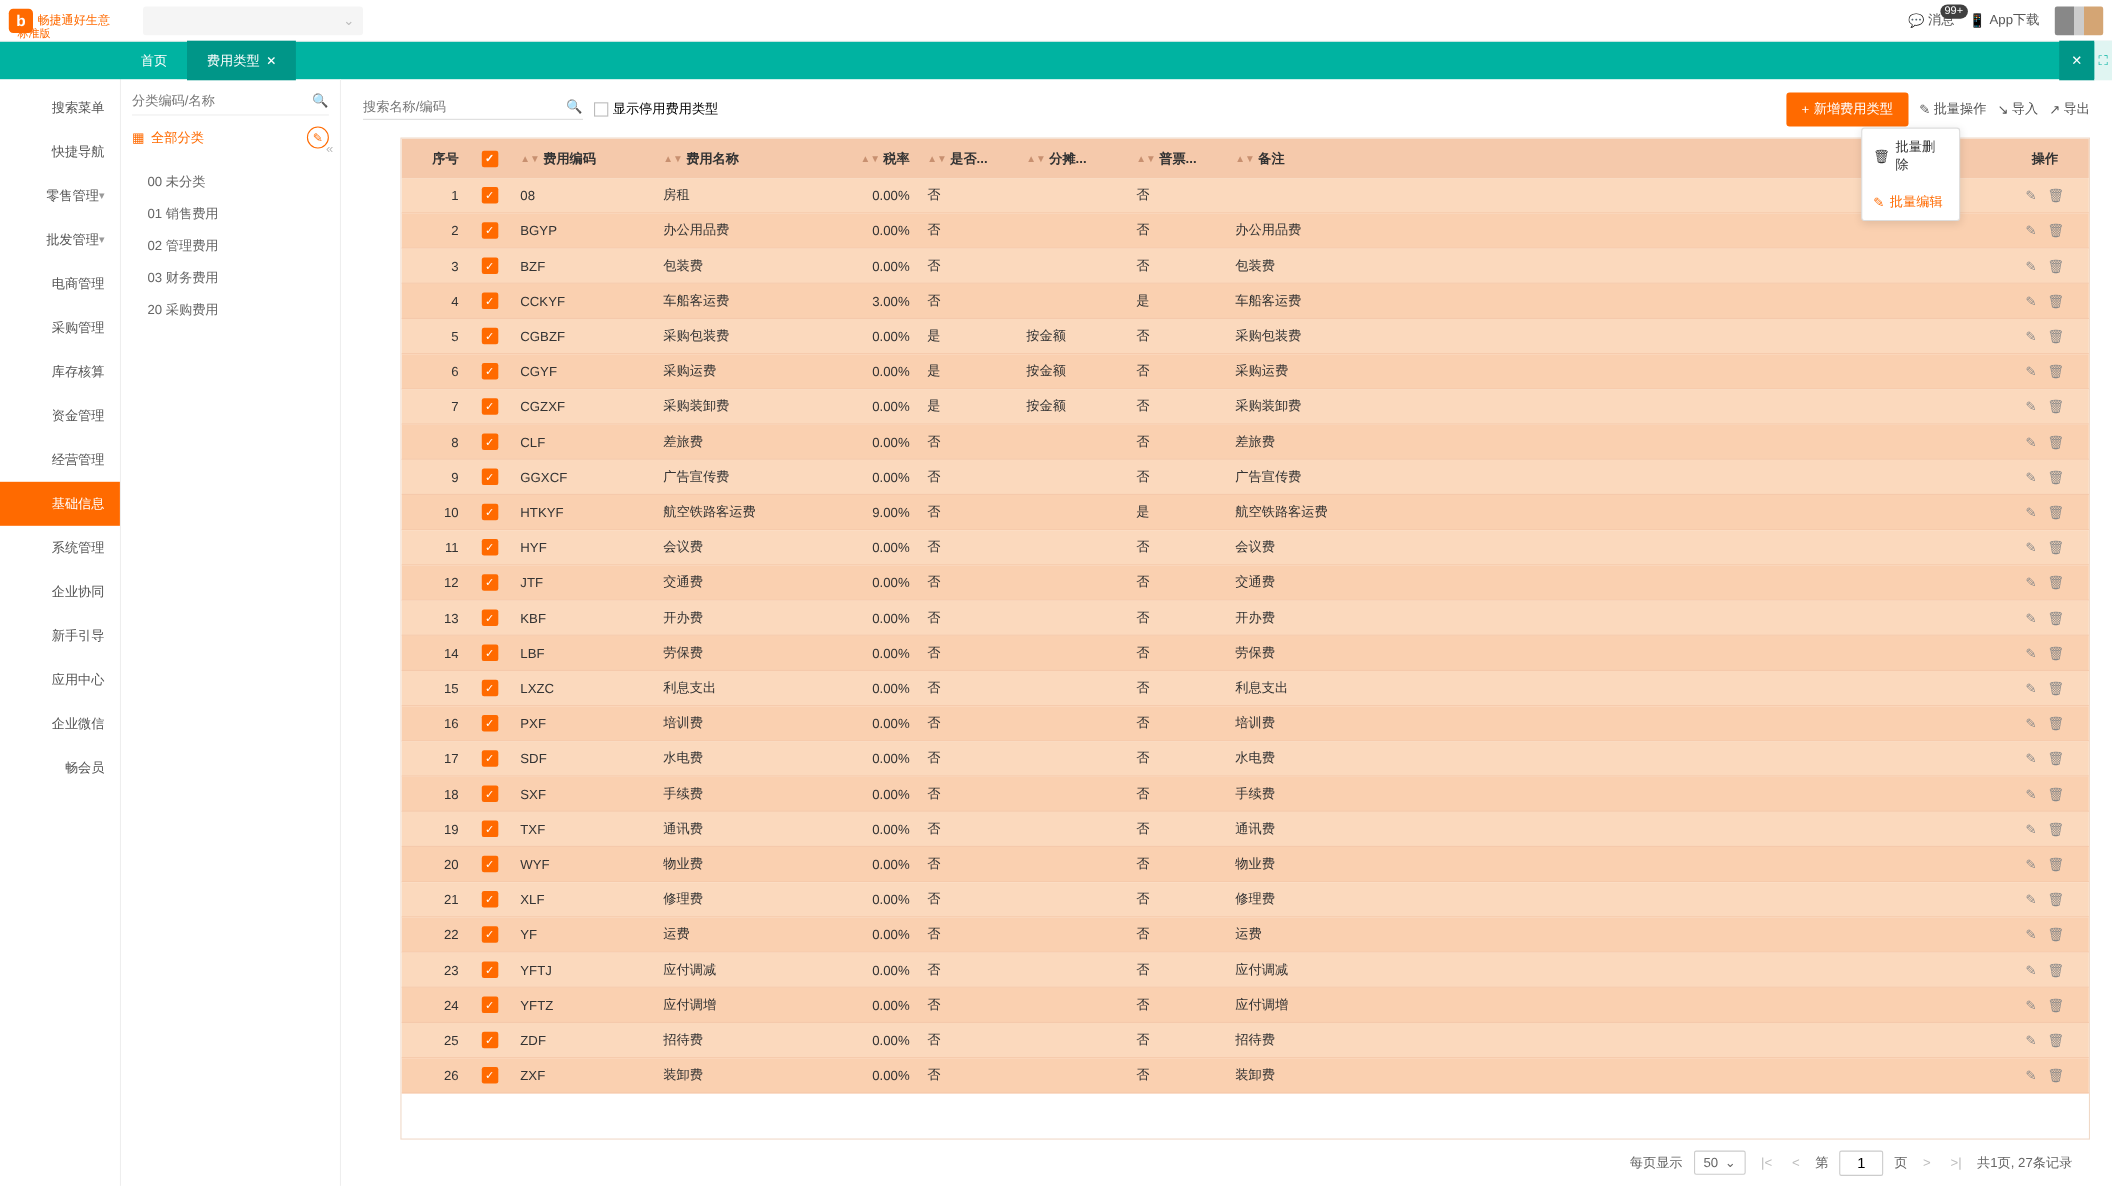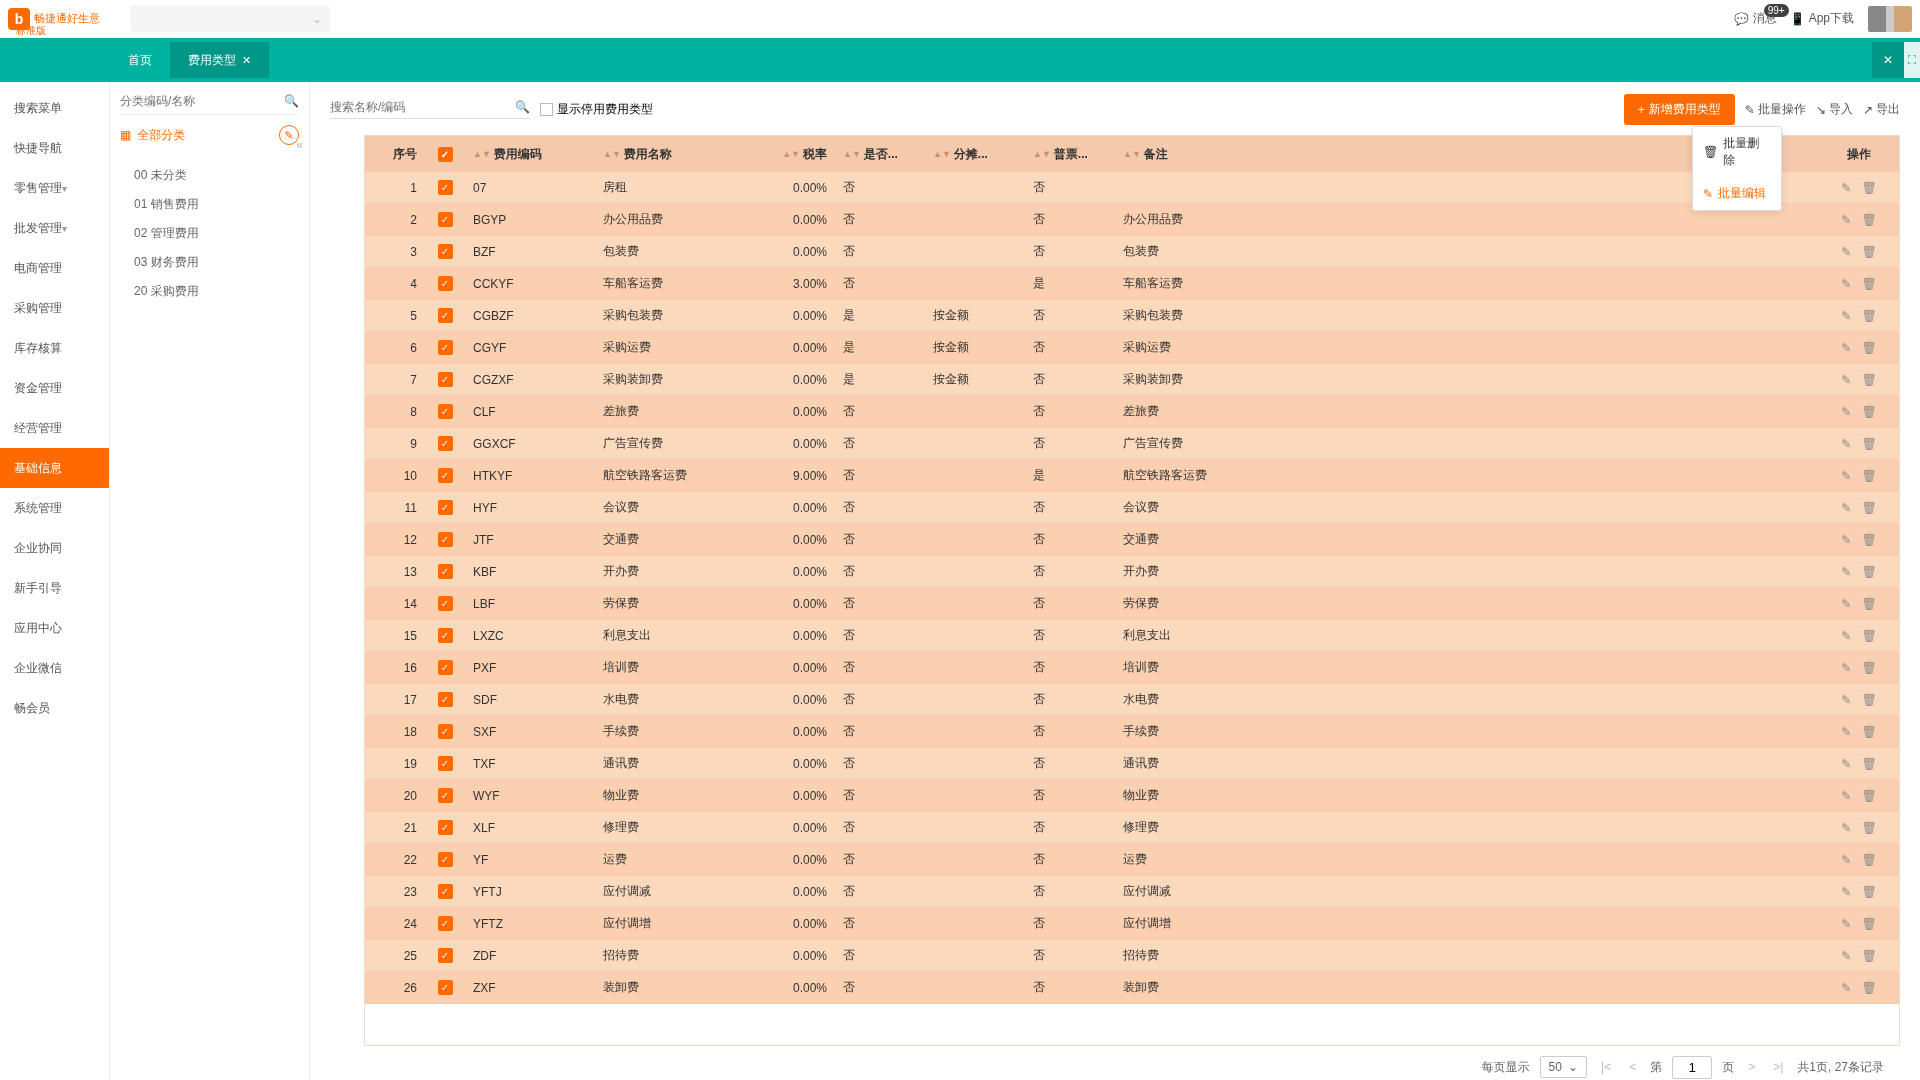--- a/index.html
+++ b/index.html
@@ -11,31 +11,31 @@
 .logo-icon { width:22px; height:22px; background:#ff6a00; border-radius:4px; color:#fff; display:flex; align-items:center; justify-content:center; font-weight:bold; font-size:14px; }
 .logo-text { font-size:11px; color:#ff6a00; }
 .logo-sub { font-size:10px; color:#ff6a00; position:absolute; top:24px; left:16px; }
 .org-select { margin-left:30px; width:200px; height:26px; background:#f5f5f5; border-radius:3px; display:flex; align-items:center; padding:0 8px; color:#bbb; justify-content:space-between; }
 .top-right { margin-left:auto; display:flex; align-items:center; gap:14px; color:#555; }
 .top-item { display:flex; align-items:center; gap:3px; cursor:pointer; position:relative; }
 .badge { position:absolute; top:-6px; right:-12px; background:#404040; color:#fff; border-radius:8px; padding:0 4px; font-size:10px; line-height:13px; }
 .avatar { width:44px; height:26px; background:linear-gradient(90deg,#888 40%,#ccc 40%,#ccc 60%,#d4a574 60%); border-radius:2px; }
 
 
-.tabsbar { height:44px; background:#00b3a1; display:flex; align-items:center; color:#fff; position:relative; }
+.tabsbar { height:34px; background:#00b3a1; display:flex; align-items:center; color:#fff; position:relative; }
 .tab { padding:0 18px; height:36px; display:flex; align-items:center; gap:6px; cursor:pointer; }
 .tab.active { background:#009688; }
 .tab-close { font-size:11px; }
 .tabs-close-all { margin-left:auto; width:32px; height:36px; display:flex; align-items:center; justify-content:center; background:#009688; cursor:pointer; }
 .expand-icon { width:16px; display:flex; align-items:center; justify-content:center; cursor:pointer; color:#00b3a1; background:#e0f5f2; height:36px; }
 
 
 .main { display:flex; height:calc(1080px - 74px); }
 .sidebar { width:110px; border-right:1px solid #eee; padding-top:6px; }
-.side-item { height:40px; display:flex; align-items:center; padding:0 14px; cursor:pointer; color:#555; justify-content:flex-start; }
+.side-item { height:40px; display:flex; align-items:center; padding:0 14px; cursor:pointer; color:#555; justify-content:flex-end; }
 .side-item.active { background:#ff6a00; color:#fff; }
 .side-arrow { font-size:10px; color:#999; }
 
 
 .cat-panel { width:200px; border-right:1px solid #eee; padding:12px 10px 0; position:relative; }
 .cat-search { display:flex; align-items:center; border-bottom:1px solid #eee; padding-bottom:6px; margin-bottom:10px; }
 .cat-search input { border:none; outline:none; flex:1; font-size:12px; color:#1d4ed8; }
 .cat-search-icon { color:#ff6a00; }
 .cat-header { display:flex; align-items:center; gap:6px; color:#ff6a00; margin-bottom:10px; }
 .cat-plus { width:20px; height:20px; border:1px solid #ff6a00; border-radius:50%; display:flex; align-items:center; justify-content:center; margin-left:auto; cursor:pointer; font-size:11px; }
@@ -274,21 +274,21 @@
         <div class="cell c-ops">
             <span>操作</span>
           </div>
       </div>
       <div id="tbody">
           <div class="trow">
             <div class="cell c-seq">1</div>
             <div class="cell c-chk">
               <span class="checkbox-on">✓</span>
             </div>
-            <div class="cell c-code">07</div>
+            <div class="cell c-code">08</div>
             <div class="cell c-name">房租</div>
             <div class="cell c-rate">0.00%</div>
             <div class="cell c-bool1">否</div>
             <div class="cell c-alloc"></div>
             <div class="cell c-bool2">否</div>
             <div class="cell c-remark"></div>
             <div class="cell c-ops">
               <span class="op-icon">✎</span>
               <span class="op-icon">🗑</span>
             </div>

